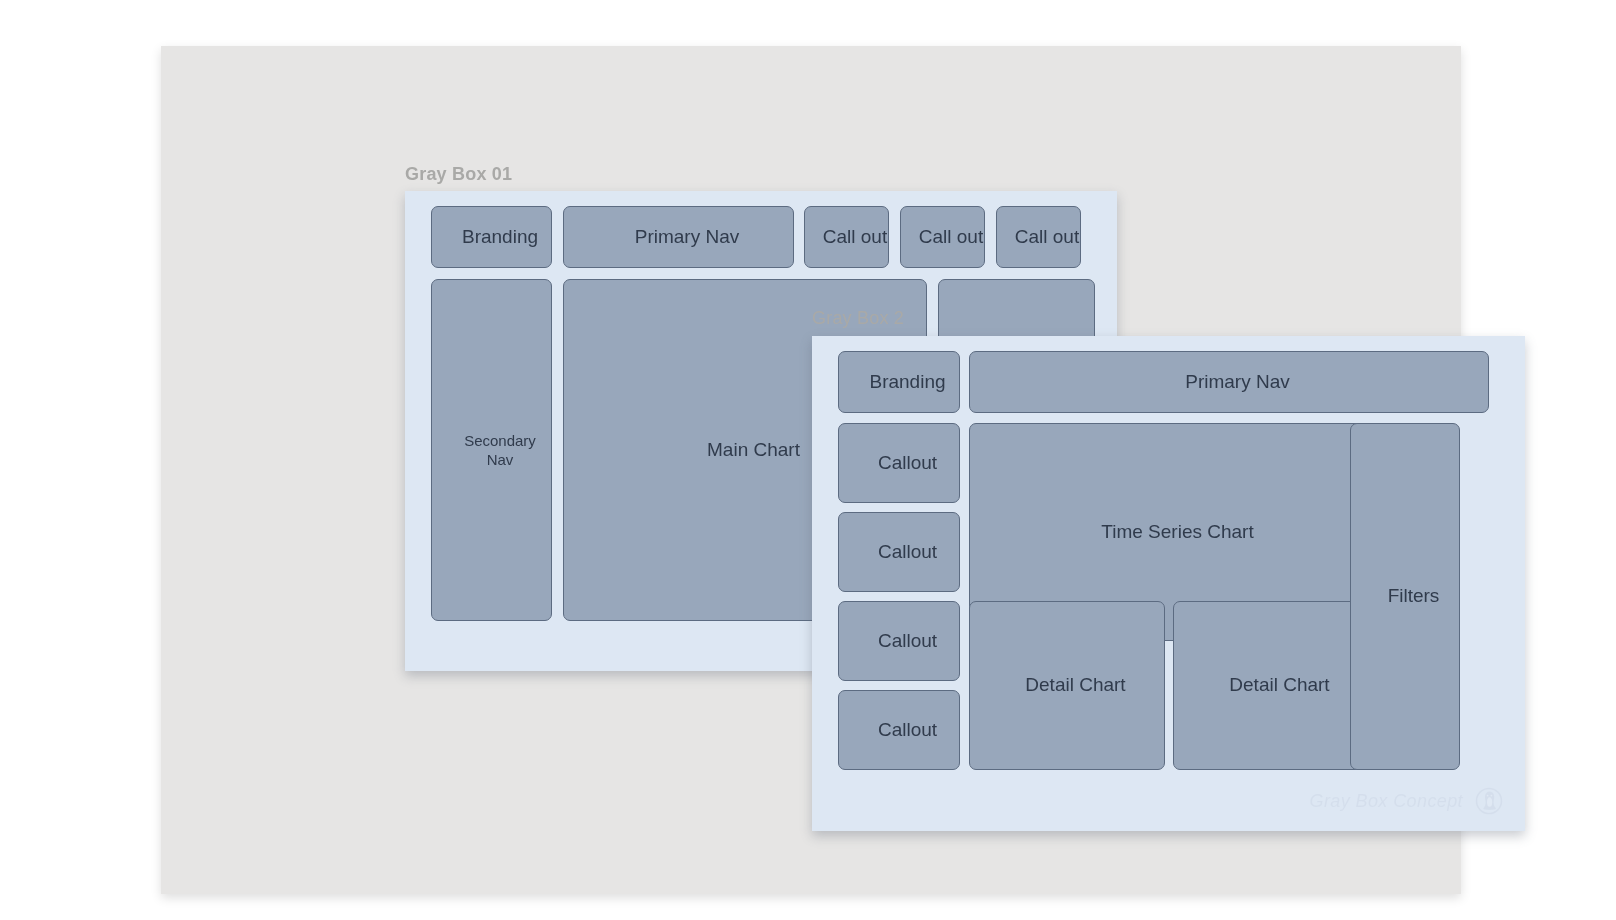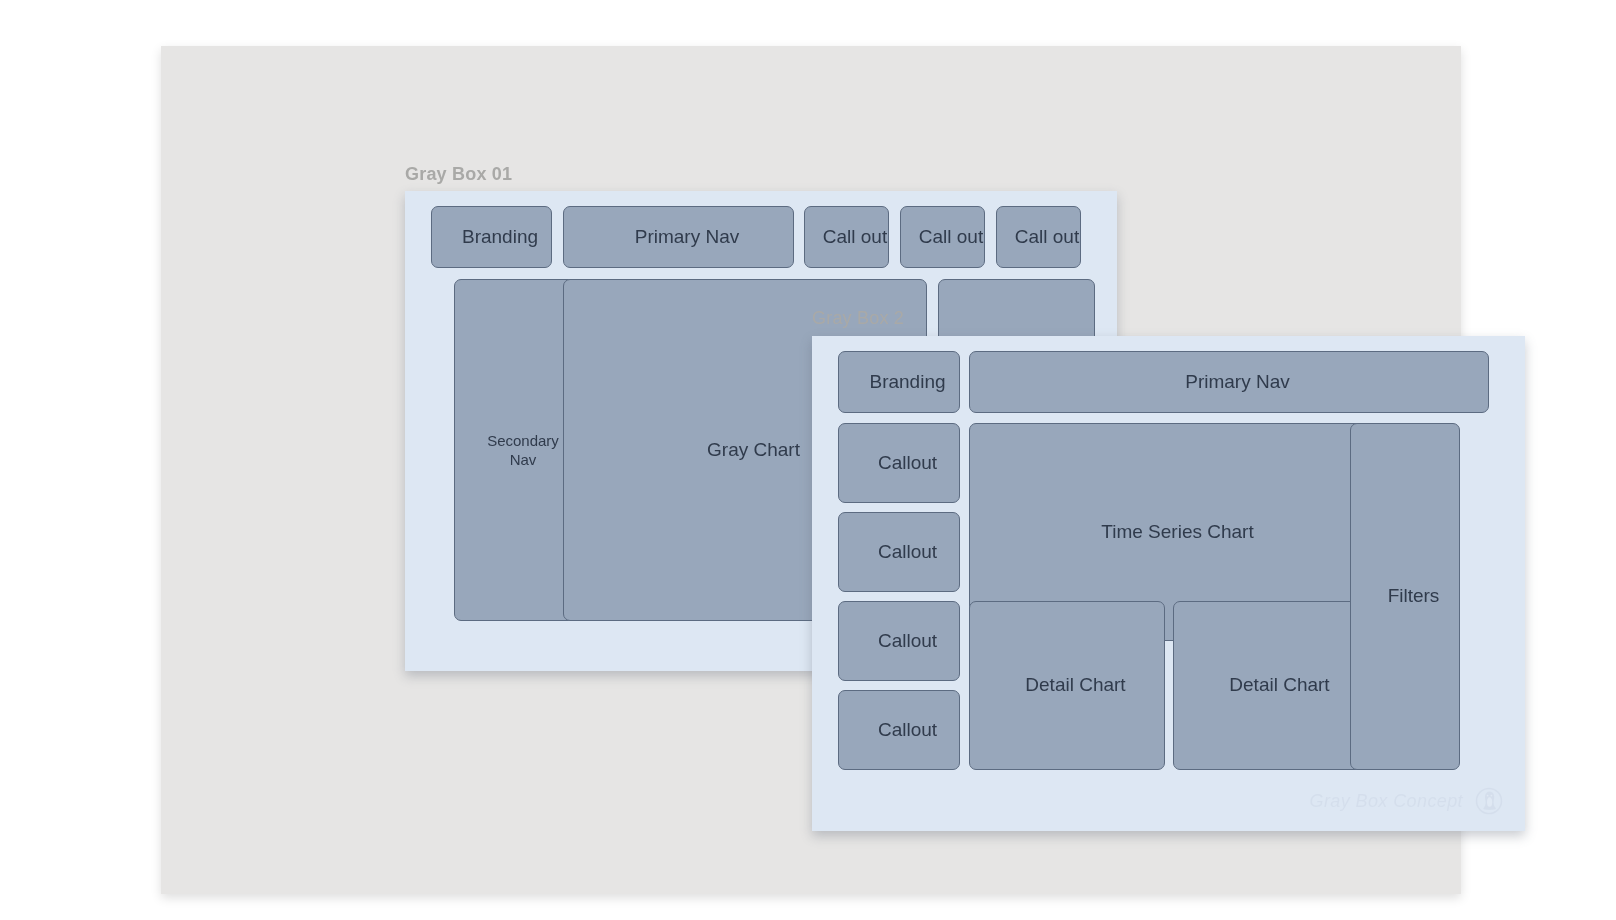--- a/index.html
+++ b/index.html
@@ -80,21 +80,21 @@
     padding-left: 17px;
   }
   .block.sm { font-size: 15px; }
 
   
   #b-branding   { left: 26px;  top: 15px;  width: 121px; height: 62px; }
   #b-nav        { left: 158px; top: 15px;  width: 231px; height: 62px; }
   #b-call-1     { left: 399px; top: 15px;  width: 85px;  height: 62px; }
   #b-call-2     { left: 495px; top: 15px;  width: 85px;  height: 62px; }
   #b-call-3     { left: 591px; top: 15px;  width: 85px;  height: 62px; }
-  #b-secnav     { left: 26px;  top: 88px;  width: 121px; height: 342px; margin-left: 23px; }
+  #b-secnav     { left: 26px;  top: 88px;  width: 121px; height: 342px; }
   #b-mainchart  { left: 158px; top: 88px;  width: 364px; height: 342px; }
   #b-side       { left: 533px; top: 88px;  width: 157px; height: 342px; }
 
   
   #f-branding   { left: 26px;  top: 15px;  width: 122px; height: 62px; }
   #f-nav        { left: 157px; top: 15px;  width: 520px; height: 62px; }
   #f-callout-1  { left: 26px;  top: 87px;  width: 122px; height: 80px; }
   #f-callout-2  { left: 26px;  top: 176px; width: 122px; height: 80px; }
   #f-callout-3  { left: 26px;  top: 265px; width: 122px; height: 80px; }
   #f-callout-4  { left: 26px;  top: 354px; width: 122px; height: 80px; }
@@ -141,21 +141,21 @@
     <div id="b-nav" class="block">Primary Nav</div>
 
     <div id="b-call-1" class="block">Call out</div>
 
     <div id="b-call-2" class="block">Call out</div>
 
     <div id="b-call-3" class="block">Call out</div>
 
     <div id="b-secnav" class="block sm">Secondary Nav</div>
 
-    <div id="b-mainchart" class="block">Gray Chart</div>
+    <div id="b-mainchart" class="block">Main Chart</div>
 
     <div id="b-side" class="block"></div>
   </div>
 
   <div id="title-front" class="card-title">Gray Box 2</div>
 
   <div id="card-front" class="card">
 
     <div id="f-branding" class="block">Branding</div>
 

